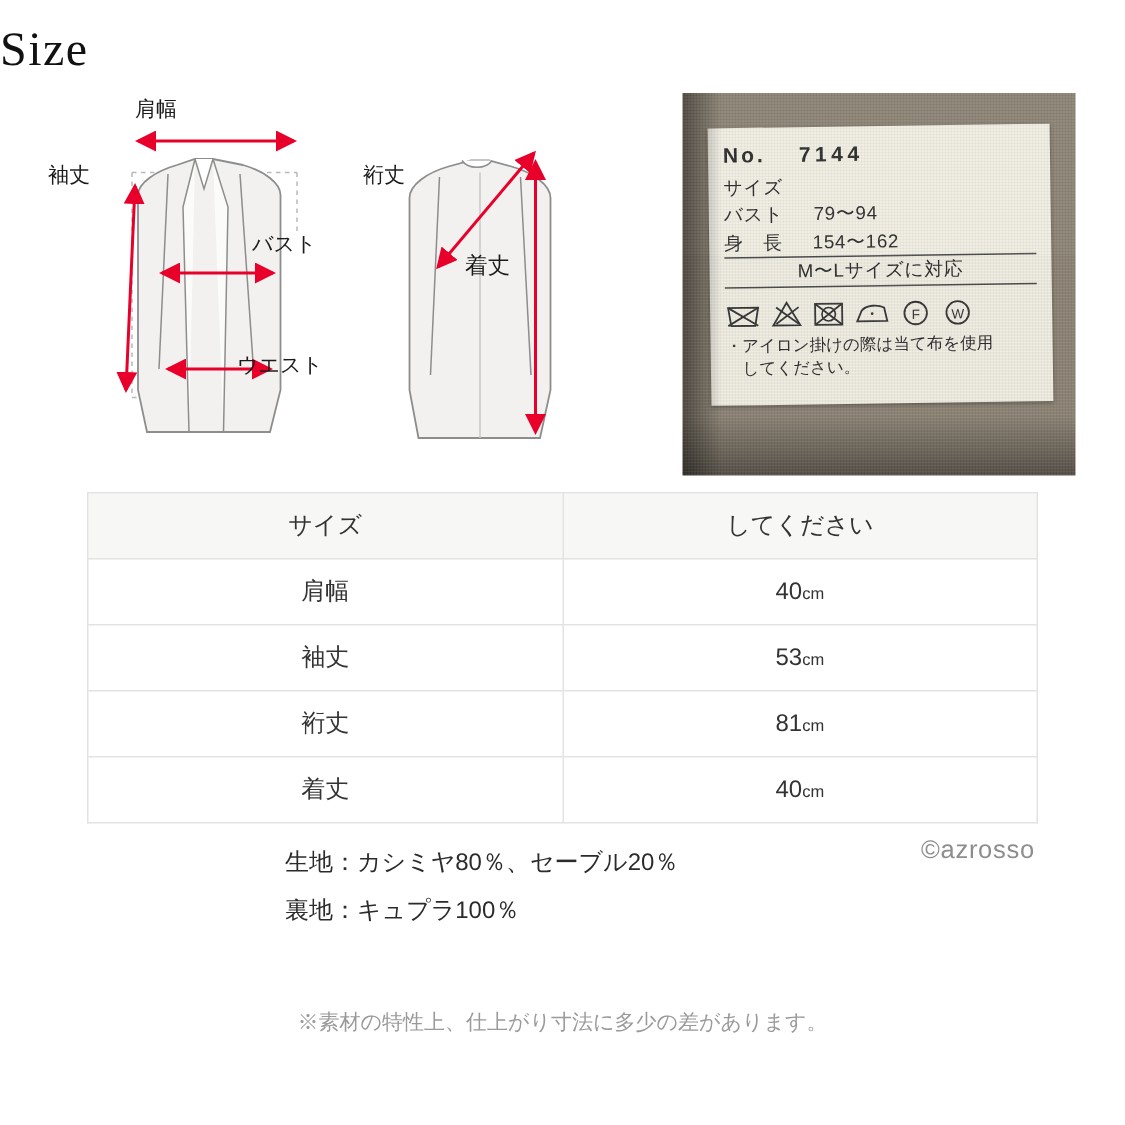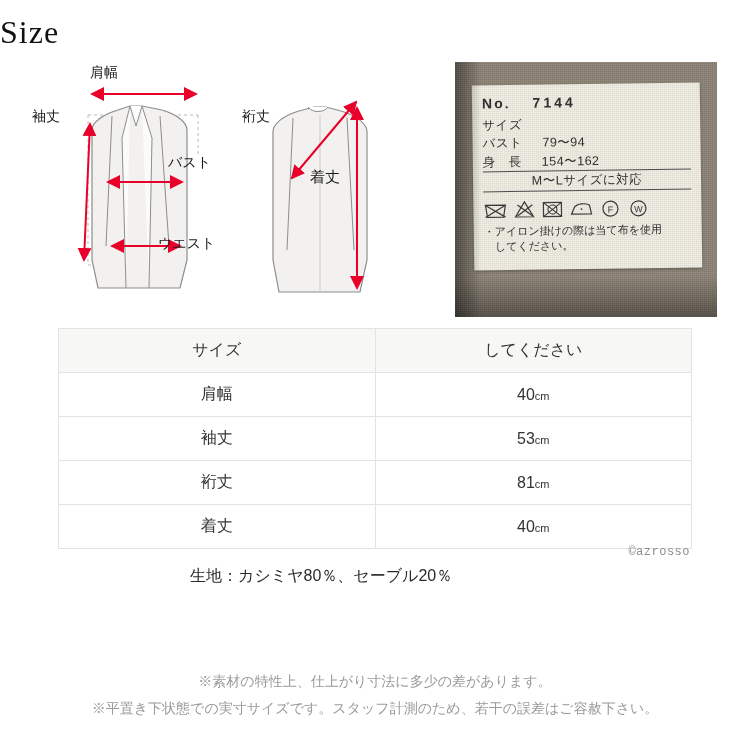--- a/index.html
+++ b/index.html
@@ -127,23 +127,23 @@
     background:#f7f7f5;
     font-size:16px;
     color:#333;
   }
   table.size-table td:first-child, table.size-table th:first-child { width:50%; }
   .unit { font-size:11px; margin-left:0; letter-spacing:0; }
 
   
   .credit {
     position:absolute;
-    right:60px; top:545px;
-    font-family:Liberation Mono, monospace;
-    font-size:12px;
+    right:60px; top:557px;
+    font-family:Liberation Sans, sans-serif;
+    font-size:17px;
     color:#8d8d8d;
     letter-spacing:0.5px;
   }
 
   
   .materials {
     position:absolute;
     left:190px; top:560px;
     font-family:Liberation Sans, sans-serif;
     font-size:16px;
@@ -311,20 +311,20 @@
         <td>着丈</td>
         <td><span>40</span><span class="unit">cm</span></td>
       </tr>
     </tbody>
   </table>
 
   <div class="credit">©azrosso</div>
 
   <div class="materials">
     <div>生地：カシミヤ80％、セーブル20％</div>
+    <div>裏地：キュプラ100％</div>
   </div>
 
   <div class="notes">
     <div class="n1">※素材の特性上、仕上がり寸法に多少の差があります。</div>
-    <div class="n2">※平置き下状態での実寸サイズです。スタッフ計測のため、若干の誤差はご容赦下さい。</div>
   </div>
 
 </div>
 
 </body></html>

